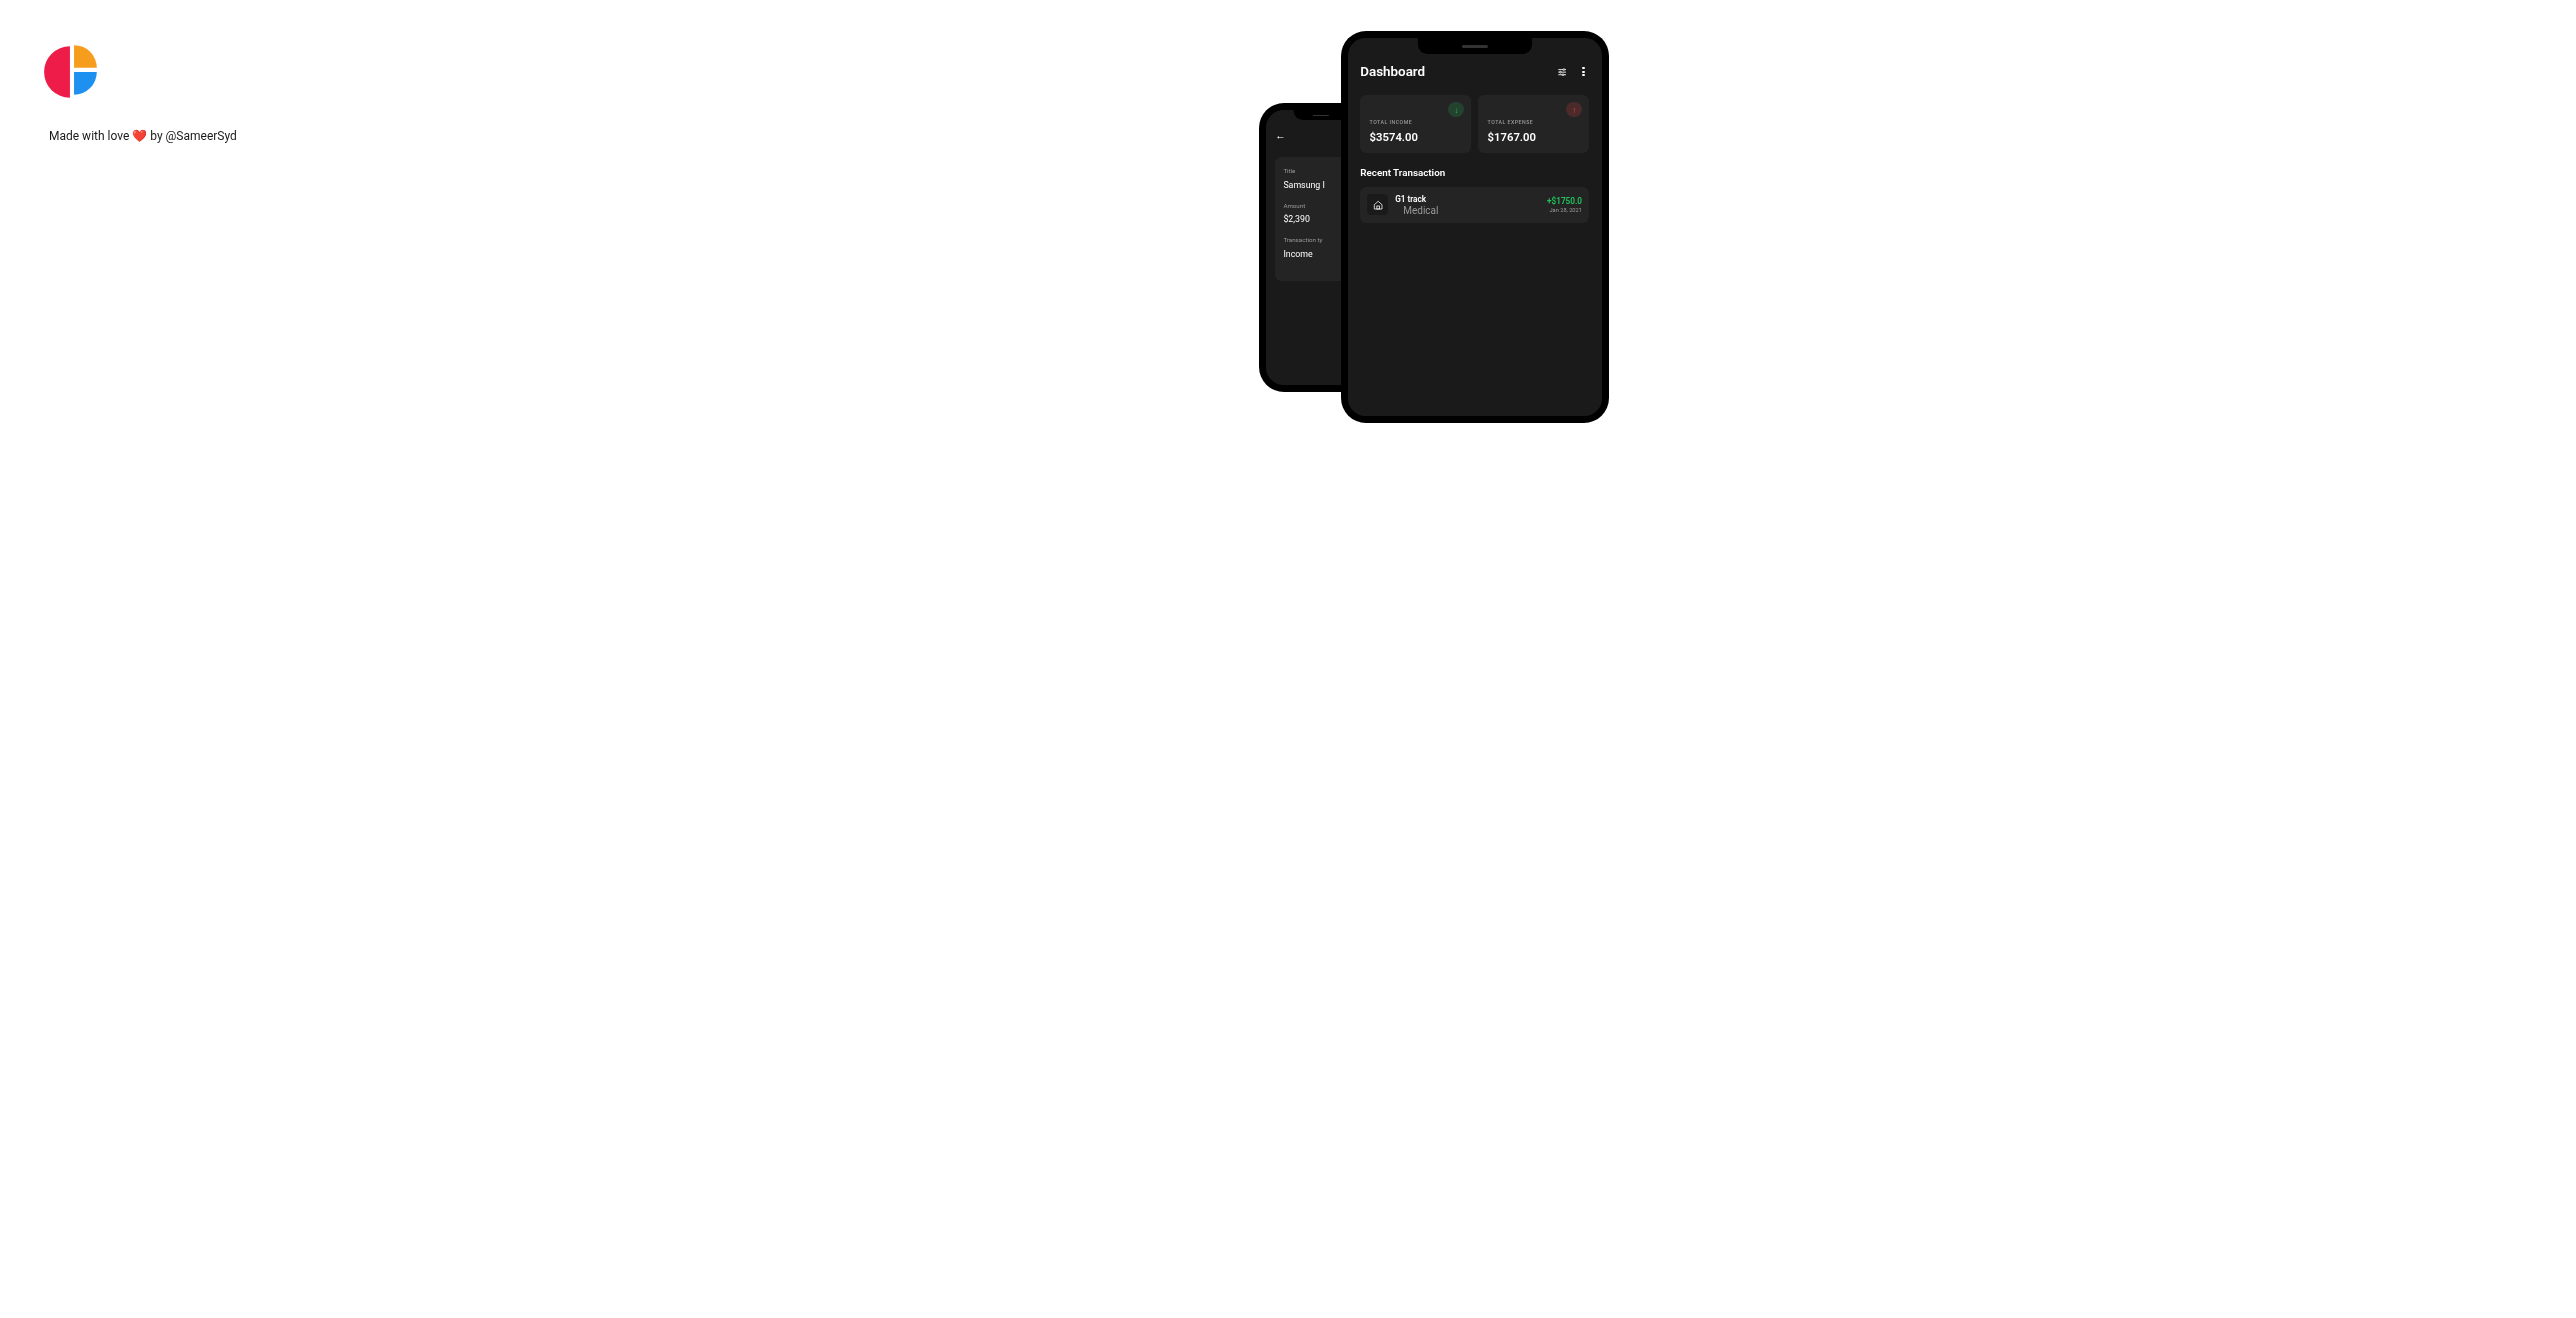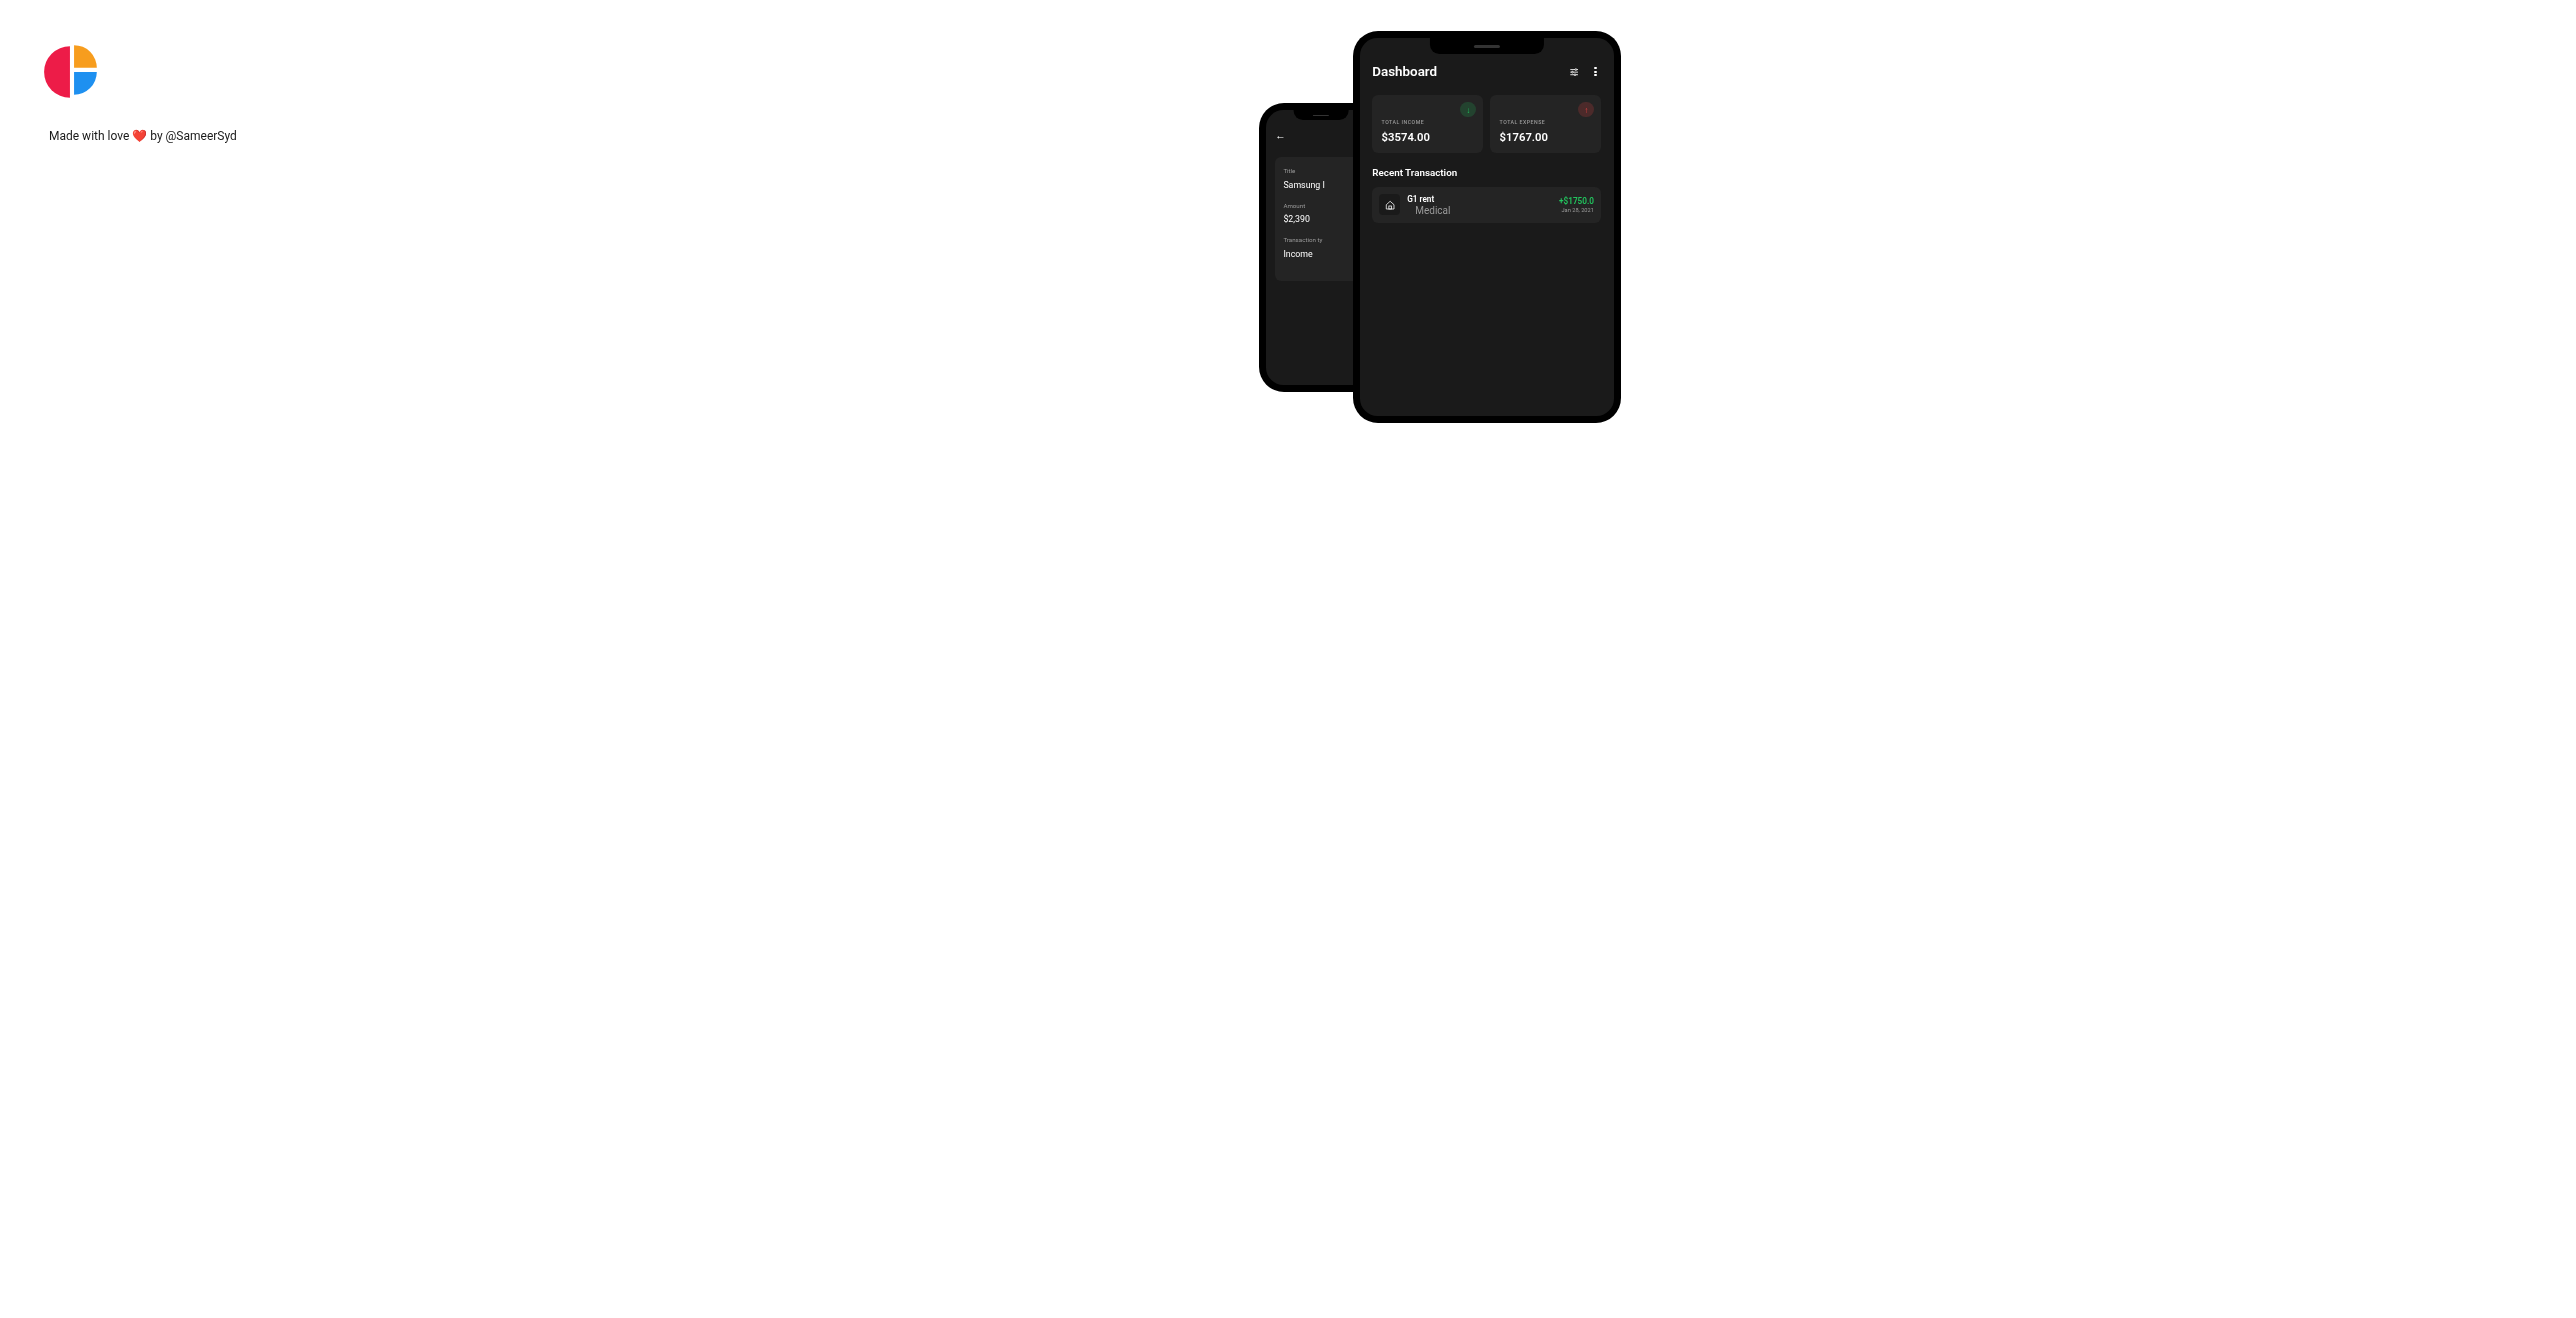--- a/index.html
+++ b/index.html
@@ -6,21 +6,21 @@
     body { font-family: -apple-system, BlinkMacSystemFont, 'Segoe UI', Roboto, sans-serif; background: white; height: 100vh; overflow: hidden; }
     .container { display: flex; height: 100%; padding: 31px 41px 0; gap: 20.6px; }
     .left { flex: 0 0 48%; padding-top: 10.3px; }
     .logo { width: 62px; height: 62px; position: relative; margin-bottom: 26px; }
     .title { font-size: 47px; font-weight: 900; letter-spacing: 1px; margin-bottom: 20.6px; font-family: Arial Black, sans-serif; }
     .description { font-size: 8.8px; line-height: 1.8; color: #1a1a1a; margin-bottom: 31px; max-width: 289px; }
     .credit { font-size: 12px; color: #1a1a1a; margin-left: 8px; }
     .right { flex: 1; position: relative; }
     .phone { position: absolute; background: #000; border-radius: 25px; padding: 7.2px; }
     .phone-back { width: 124px; height: 289px; left: 0; top: 72px; z-index: 1; }
-    .phone-front { width: 268px; height: 392px; left: 94px; top: 0; z-index: 2; }
+    .phone-front { width: 268px; height: 392px; left: 82px; top: 0; z-index: 2; }
     .screen { background: #1a1a1a; border-radius: 17.5px; height: 100%; overflow: hidden; position: relative; }
     .notch { position: absolute; top: 0; left: 50%; transform: translateX(-50%); width: 45%; height: 15.5px; background: #000; border-radius: 0 0 9.3px 9.3px; z-index: 10; }
     .phone-back .notch { width: 50%; height: 10.3px; }
     .notch::after { content: ''; position: absolute; top: 7.2px; left: 50%; transform: translateX(-50%); width: 26px; height: 2.6px; background: #333; border-radius: 1.5px; }
     .phone-back .notch::after { width: 15.5px; height: 1.5px; top: 4.6px; }
     .screen-content { padding: 26px 12.4px 0; color: white; }
     .phone-back .screen-content { padding: 18.5px 9.3px 0; }
     .back-arrow { color: white; font-size: 10.3px; margin-bottom: 15.5px; }
     .form-card { background: #242424; border-radius: 6.2px; padding: 10.3px 8.2px; margin-top: 5.2px; }
     .field-label { color: #999; font-size: 6.2px; margin-bottom: 4.1px; }
@@ -138,21 +138,21 @@
           <div class="section-title">Recent Transaction</div>
 
           <div class="transaction">
             <div class="transaction-icon">
               <svg width="10.3" height="10.3" viewBox="0 0 24 24" fill="none" stroke="white" stroke-width="1.8">
                 <path d="M3 11 L12 3 L21 11 V21 H3 Z"></path>
                   <rect x="9" y="14" width="6" height="7"></rect>
               </svg>
             </div>
             <div class="transaction-info">
-              <div class="transaction-name">G1 rent</div>
+              <div class="transaction-name">G1 track</div>
               <div class="transaction-category">Medical</div>
             </div>
             <div class="transaction-meta">
               <div class="transaction-amount">+$1750.0</div>
               <div class="transaction-date">Jan 28, 2021</div>
             </div>
           </div>
 
         </div>
       </div>

